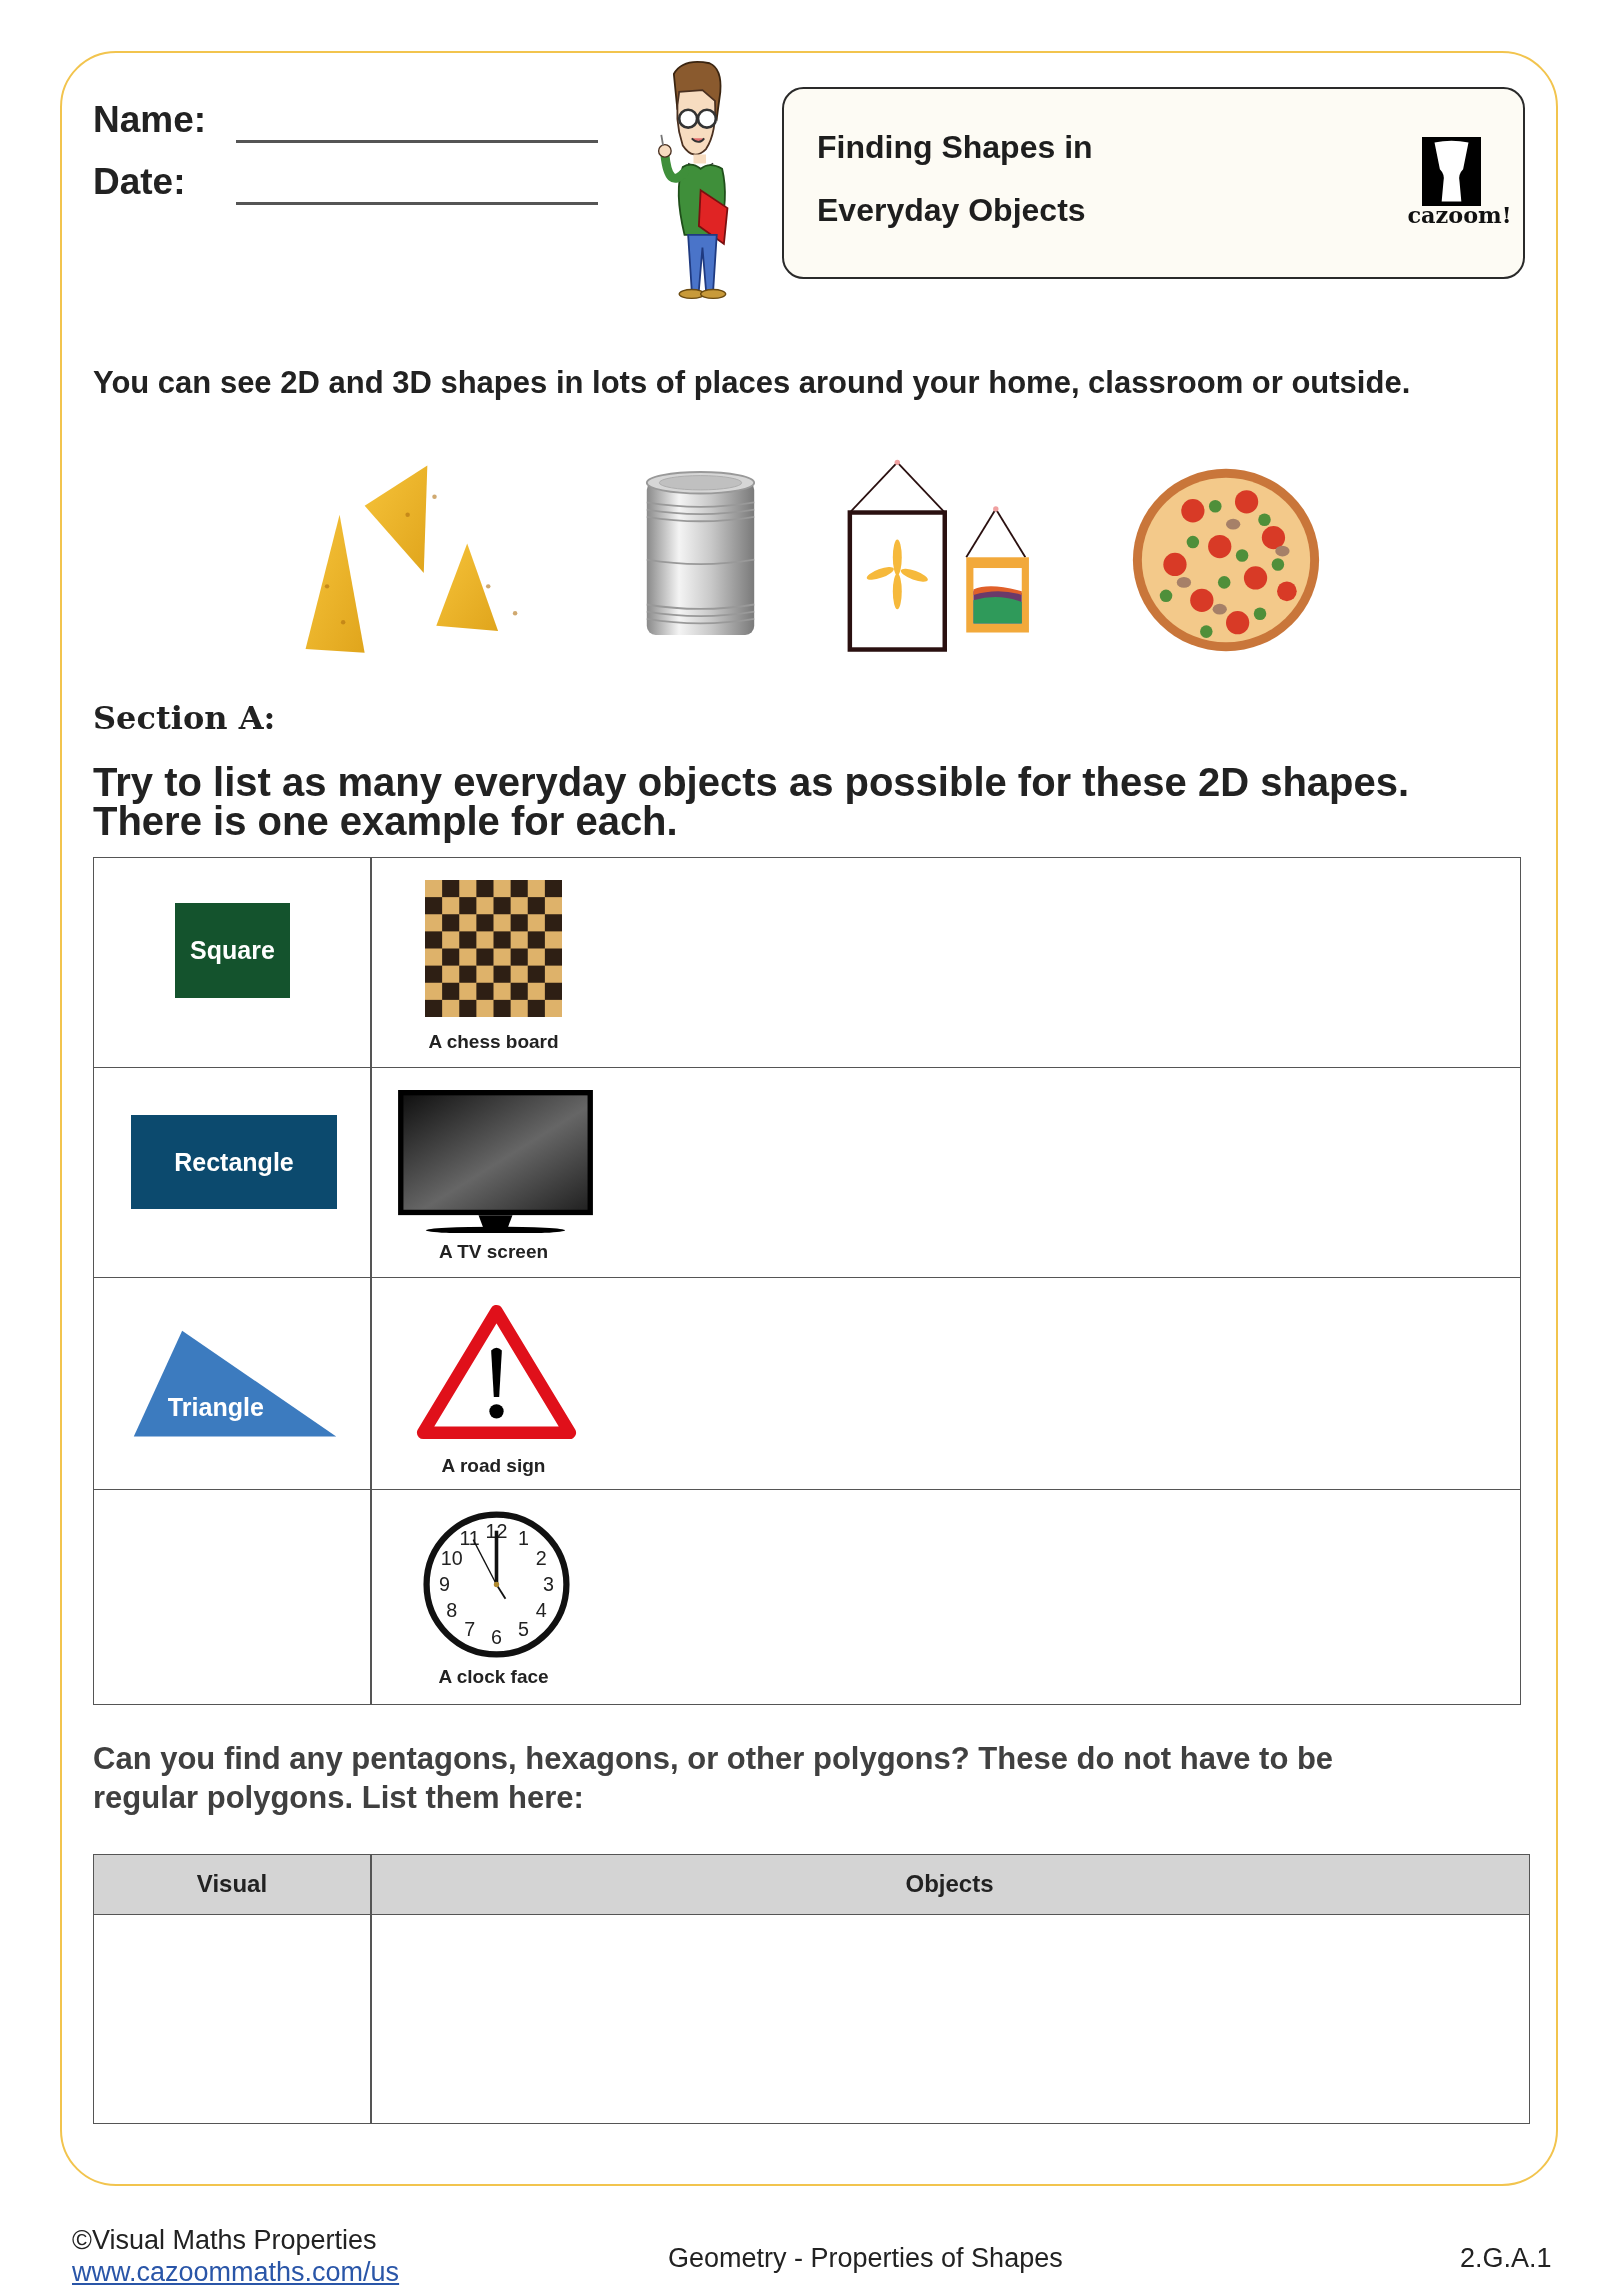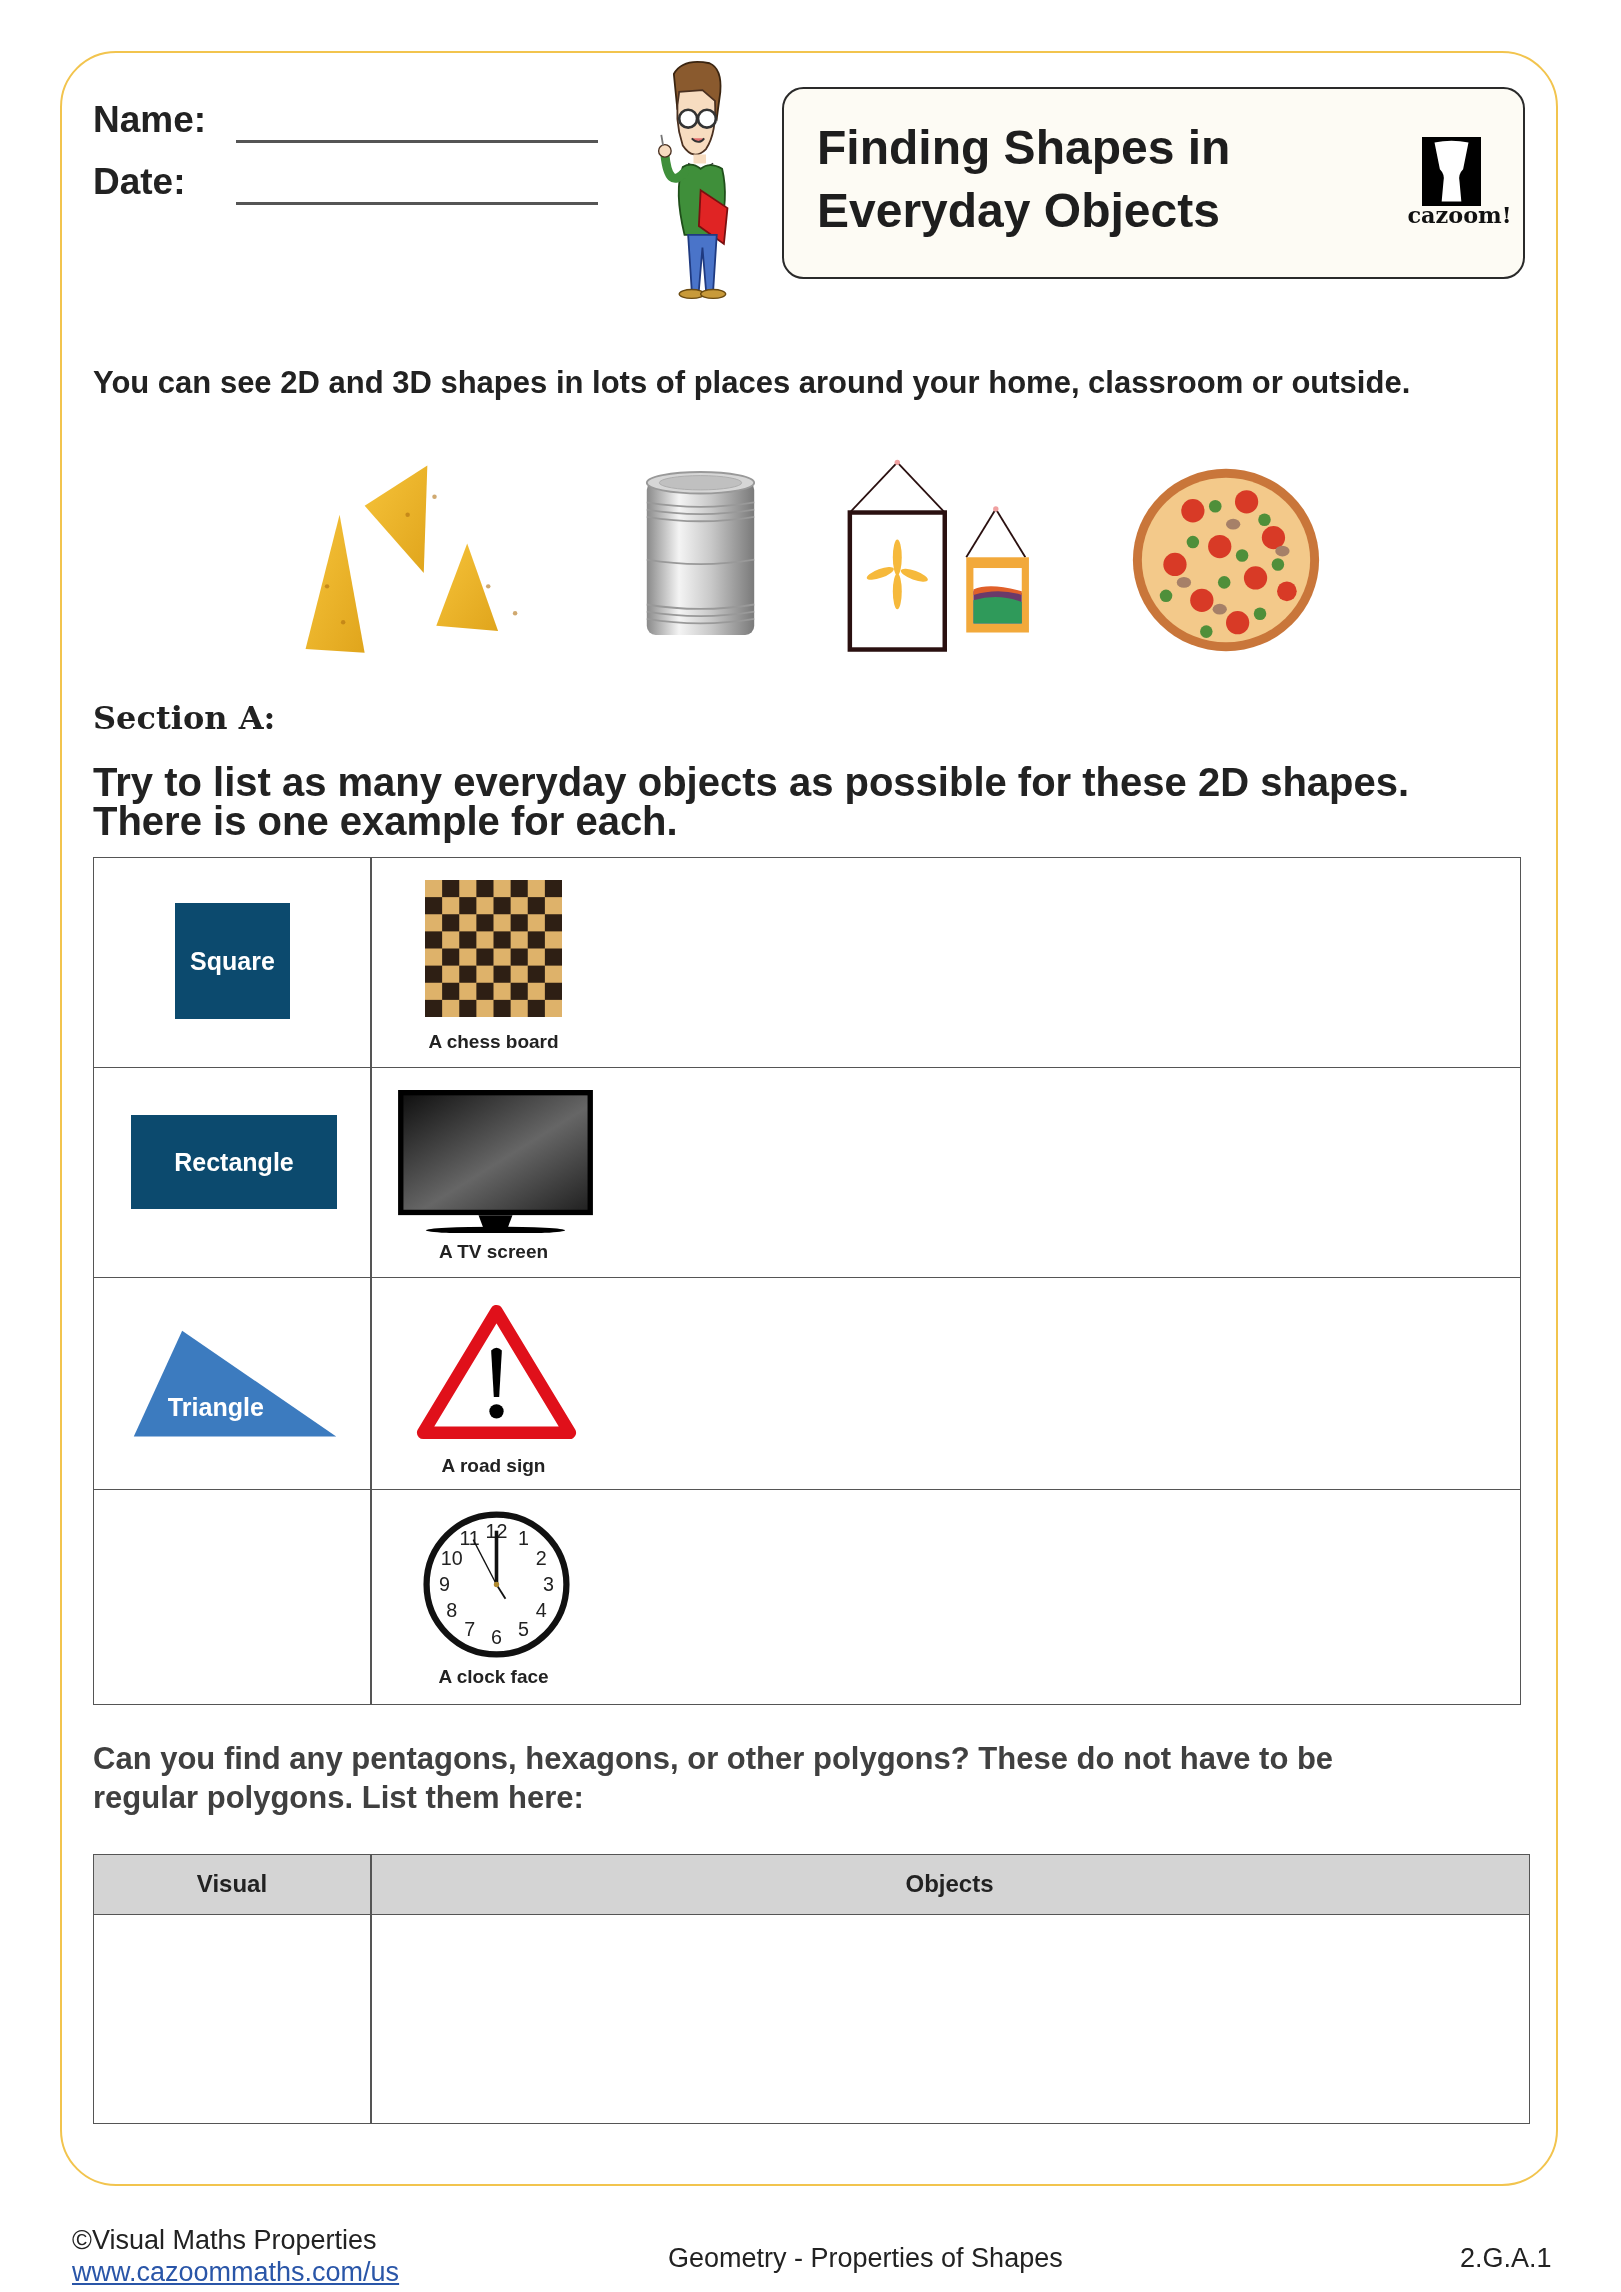--- a/index.html
+++ b/index.html
@@ -5,21 +5,21 @@
   html, body { margin:0; padding:0; background:#ffffff; }
   body { width:1622px; height:2293px; position:relative; overflow:hidden;
          font-family:"Liberation Sans", "DejaVu Sans", sans-serif; color:#1f1f1f; }
   .abs { position:absolute; }
   .frame { left:60px; top:51px; width:1498px; height:2135px; border:2.7px solid #f2c44e;
            border-radius:56px; box-sizing:border-box; }
   .lbl { font-weight:bold; font-size:37px; color:#222; }
   .line { height:2.7px; background:#555; }
   .title-box { left:782px; top:87px; width:743px; height:192px; background:#fdfbf4;
                border:2.7px solid #2a2a2a; border-radius:21.5px; box-sizing:border-box; }
-  .title-text { left:817px; top:116px; font-weight:bold; font-size:48px; line-height:63px; color:#1e1e1e; }
+  .title-text { left:817px; top:116px; font-weight:bold; font-size:32px; line-height:63px; color:#1e1e1e; }
   .logo-rect { left:1422px; top:137px; width:59px; height:69px; background:#000; }
   .logo-text { left:1397px; top:202px; width:125px; text-align:center; font-family:"DejaVu Serif","Liberation Serif",serif;
                font-weight:bold; font-size:22.4px; color:#111; letter-spacing:0px; }
   .intro { left:93px; top:365px; font-weight:bold; font-size:31px; color:#222; white-space:nowrap; }
   .sectionA { left:93px; top:699px; font-family:"DejaVu Serif","Liberation Serif",serif; 
               font-weight:bold; font-size:32px; color:#222; }
   .instr { left:93px; top:763px; font-weight:bold; font-size:40px; line-height:39px; color:#222; }
   .tbl1 { left:93px; top:857px; width:1428px; height:848px; border:1.8px solid #555; box-sizing:border-box; }
   .row { position:absolute; left:0; width:100%; border-bottom:1.8px solid #555; box-sizing:border-box; }
   .row:last-child { border-bottom:none; }
@@ -186,21 +186,21 @@
 <div class="abs sectionA">Section A:</div>
 <div class="abs instr">
   <div>Try to list as many everyday objects as possible for these 2D shapes.</div>
   <div>There is one example for each.</div>
 </div>
 
 <div class="abs tbl1">
   <div class="vdiv"></div>
 
   <div class="row" style="top:0; height:210px;">
-    <div class="abs" style="left:81px; top:45px; width:115px; height:116px; background:#0c4a6e; display:flex; align-items:center; justify-content:center;">
+    <div class="abs" style="left:81px; top:45px; width:115px; height:95px; background:#14532d; display:flex; align-items:center; justify-content:center;">
       <span class="shape-lbl">Square</span>
     </div>
     <svg class="abs" style="left:331px; top:21.5px;" width="137" height="137" viewBox="0 0 8 8">
       <rect x="-0.15" y="-0.15" width="8.3" height="8.3" fill="#deb26a"></rect>
       <g fill="#2e1f14">
         <rect x="1" y="0" width="1" height="1"></rect>
           <rect x="3" y="0" width="1" height="1"></rect>
           <rect x="5" y="0" width="1" height="1"></rect>
           <rect x="7" y="0" width="1" height="1"></rect>
         <rect x="0" y="1" width="1" height="1"></rect>

